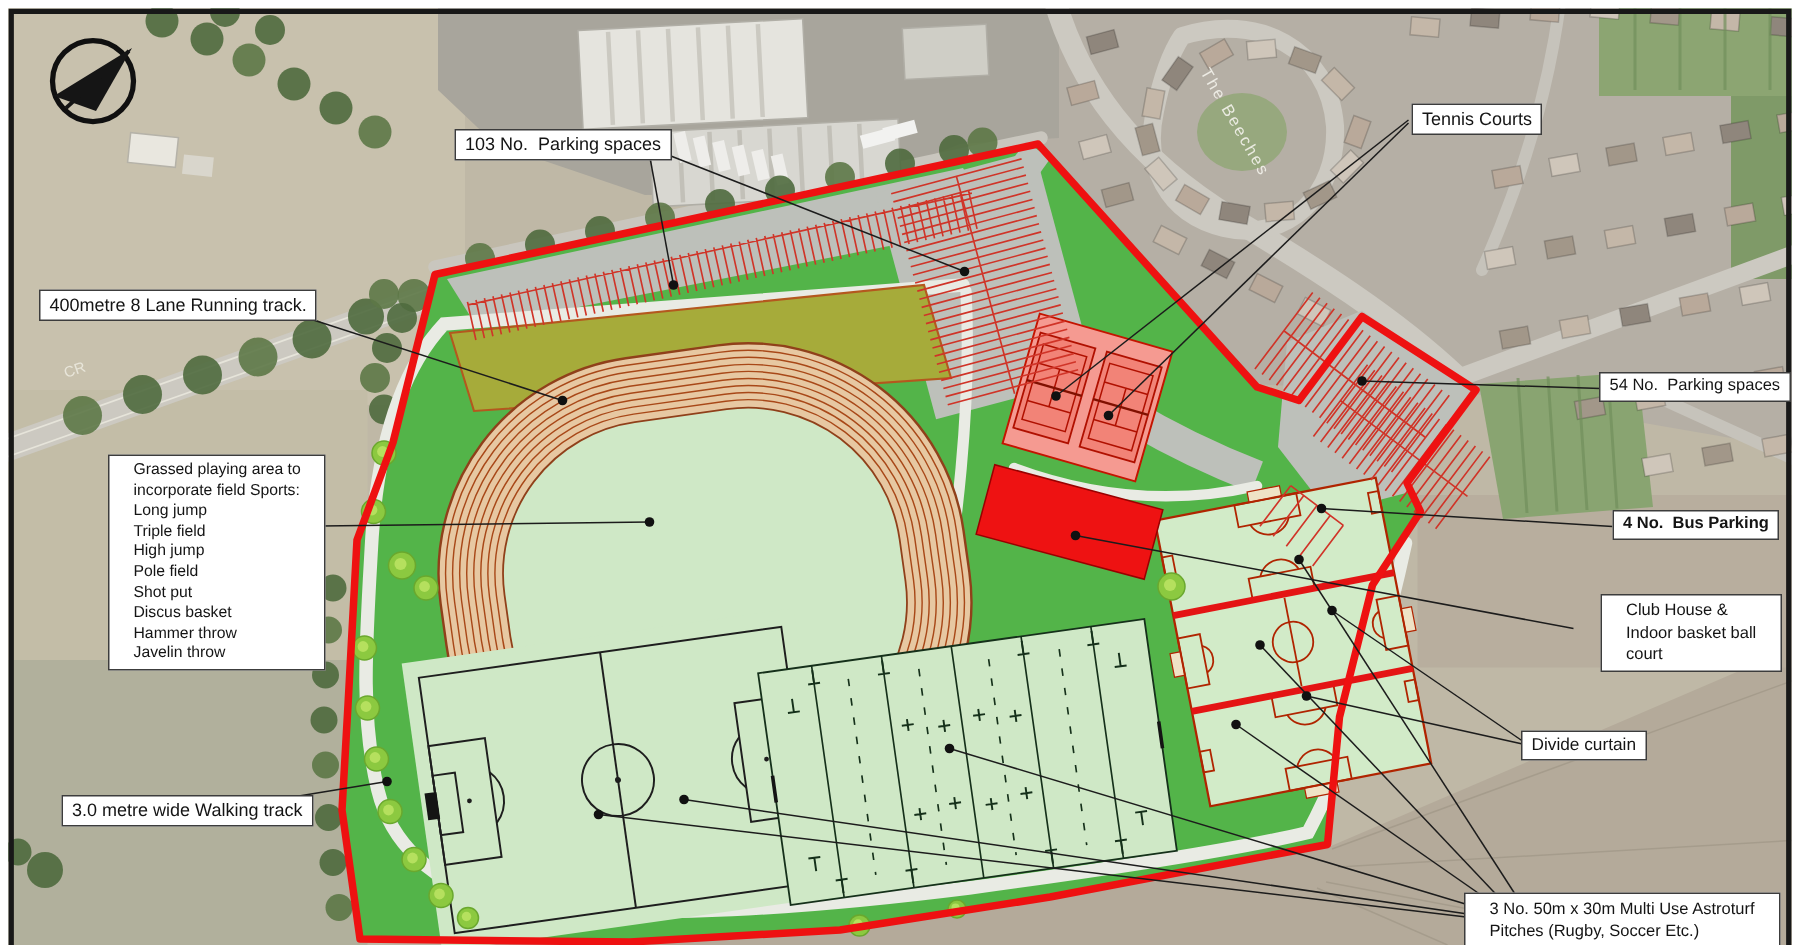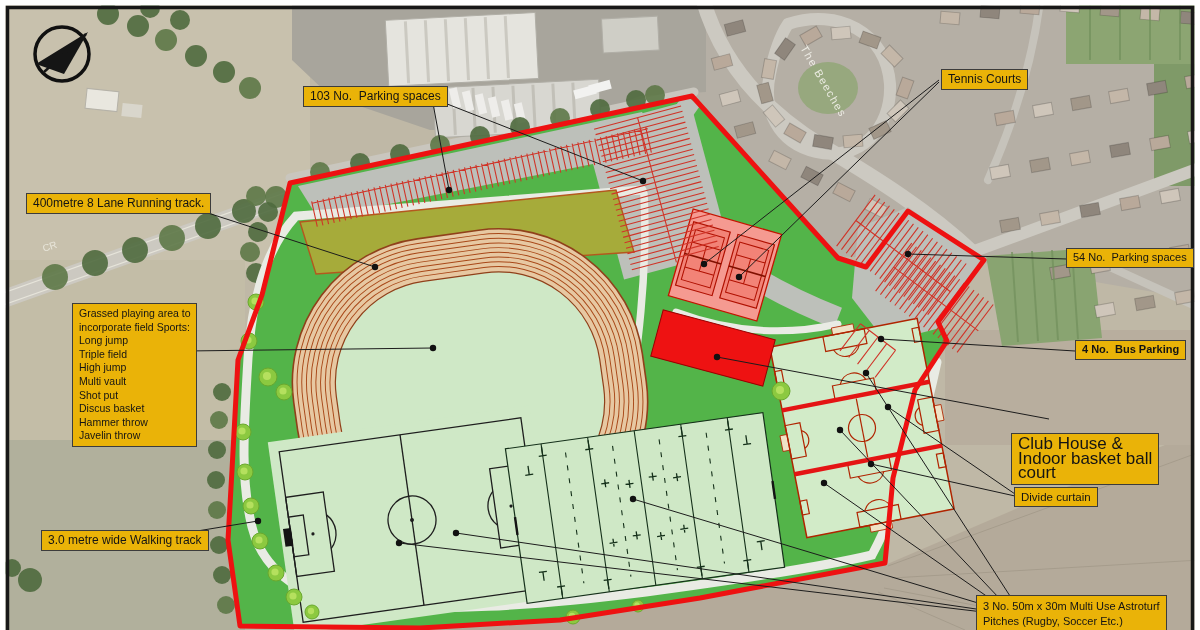--- a/index.html
+++ b/index.html
@@ -1,21 +1,21 @@
 <!DOCTYPE html>
 <html><head>
 <meta charset="utf-8">
 <style>
   html,body{margin:0;padding:0;background:#fff;}
   .plan{position:relative;width:1200px;height:630px;overflow:hidden;
         font-family:"Liberation Sans",sans-serif;background:#bfb8a6;}
   .plan svg{position:absolute;left:0;top:0;}
-  .callout{position:absolute;background:#eab308;border:1px solid #3c3c3c;color:#141414;
+  .callout{position:absolute;background:#ffffff;border:1px solid #3c3c3c;color:#141414;
            font-size:12px;line-height:1.25;padding:2px 6px;white-space:pre;z-index:5;}
-  .callout.multi{white-space:nowrap;font-size:10.5px;line-height:13.6px;padding:3px 6px;}
+  .callout.multi{white-space:nowrap;font-size:10.5px;line-height:13.6px;padding:3px 16px;}
   .callout.multi div{white-space:pre;}
 </style>
 </head>
 <body>
 
 <div class="plan">
 <svg width="1200" height="630" viewBox="0 0 1200 630">
 
   <g>
     <rect x="0" y="0" width="1200" height="630" fill="#bfb8a6"></rect>
@@ -402,27 +402,27 @@
   <div class="callout" style="left:941px;top:69px;">Tennis Courts</div>
   <div class="callout" style="left:26px;top:193px;">400metre 8 Lane Running track.</div>
   <div class="callout" style="left:1066px;top:248px;font-size:11px;">54 No.  Parking spaces</div>
   <div class="callout" style="left:1075px;top:340px;font-size:11px;font-weight:bold;">4 No.  Bus Parking</div>
   <div class="callout multi" style="left:72px;top:303px;min-height:133px;">
       <div>Grassed playing area to</div>
       <div>incorporate field Sports:</div>
       <div>Long jump</div>
       <div>Triple field</div>
       <div>High jump</div>
-      <div>Multi vault</div>
+      <div>Pole field</div>
       <div>Shot put</div>
       <div>Discus basket</div>
       <div>Hammer throw</div>
       <div>Javelin throw</div>
     </div>
-  <div class="callout multi" style="left:1011px;top:396px;font-size:17px;line-height:14.5px;margin-top:37px;">
+  <div class="callout multi" style="left:1067px;top:396px;font-size:11px;line-height:14.5px;">
       <div>Club House &amp;</div>
       <div>Indoor basket ball</div>
       <div>court</div>
     </div>
   <div class="callout" style="left:1014px;top:487px;font-size:11.5px;">Divide curtain</div>
   <div class="callout" style="left:41px;top:530px;">3.0 metre wide Walking track</div>
   <div class="callout multi" style="left:976px;top:595px;font-size:11px;line-height:14.5px;">
       <div>3 No. 50m x 30m Multi Use Astroturf</div>
       <div>Pitches (Rugby, Soccer Etc.)</div>
     </div>

